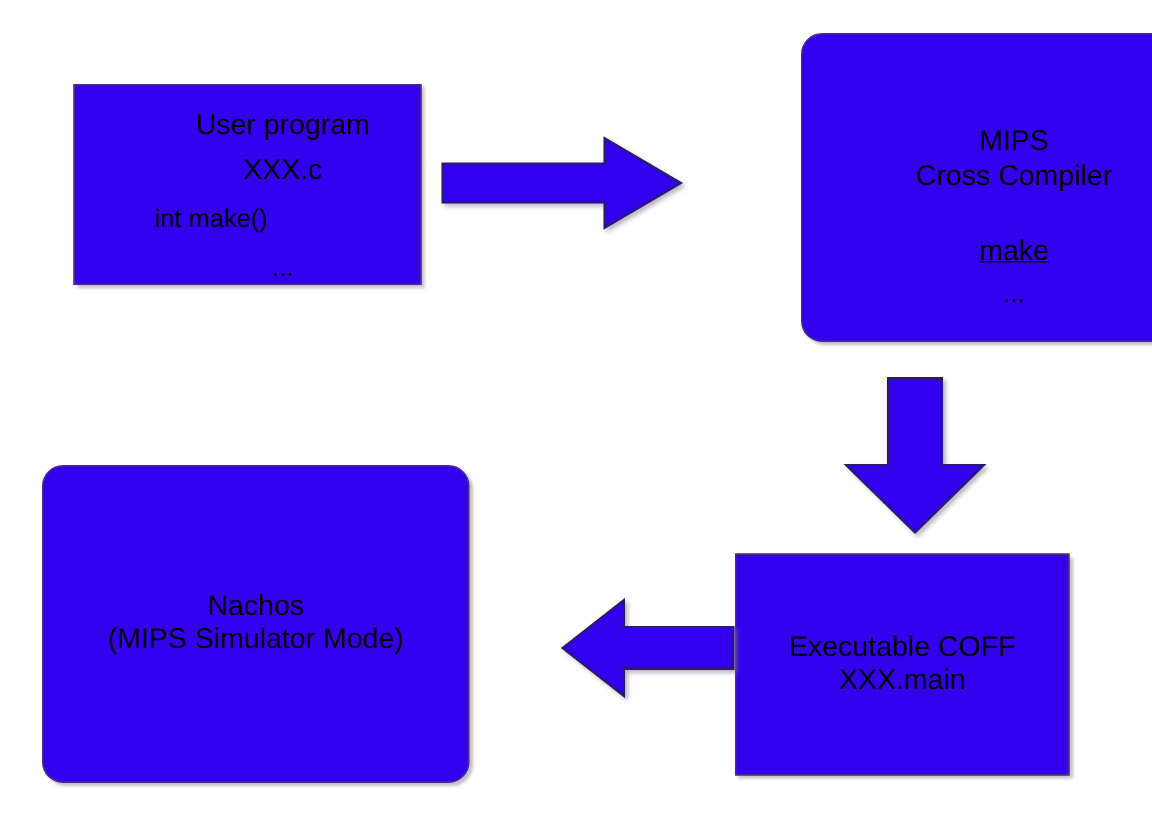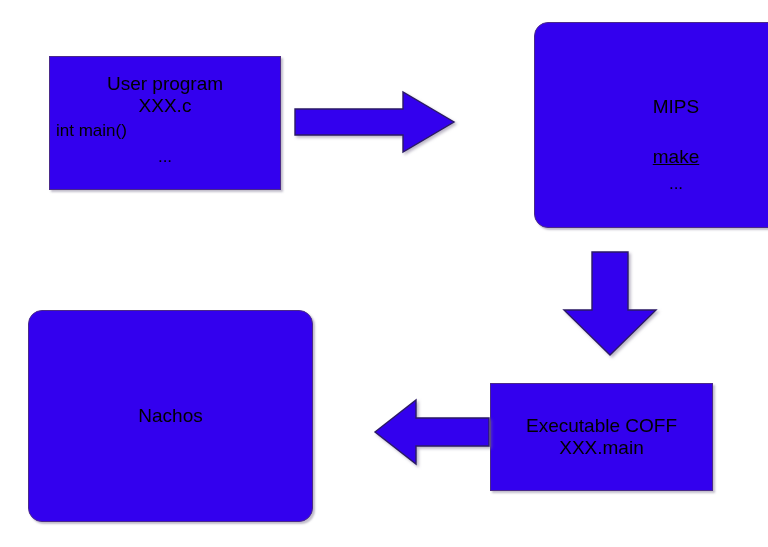--- a/index.html
+++ b/index.html
@@ -39,22 +39,23 @@
   }
   .node .line {
     display: block;
     white-space: pre;
   }
 
   
   #node-user-program {
     left: 49px;  top: 56px;
     width: 232px; height: 134px;
-    justify-content: flex-start;
+    justify-content: space-between;
     padding-top: 16px;
+    padding-left: 47px;
   }
   #node-user-program .line-title { font-size: 19px; }
   #node-user-program .line-code {
     font-size: 17px;
     align-self: flex-start;
     padding-left: 6px;
     margin-top: 3px;
   }
   #node-user-program .line-ellipsis {
     font-size: 17px;
@@ -67,21 +68,21 @@
     justify-content: center;
     padding-top: 40px;
     margin-left: 44px;
   }
   #node-cross-compiler .line { font-size: 19px; }
   #node-cross-compiler .line-make { margin-top: 28px; text-decoration: underline; }
   #node-cross-compiler .line-ellipsis { font-size: 17px; margin-top: 6px; }
 
   #node-coff {
     left: 490px; top: 369px;
-    width: 223px; height: 108px; margin-top: 14px;
+    width: 223px; height: 148px;
   }
   #node-coff .line { font-size: 19px; }
 
   #node-nachos {
     left: 28px;  top: 310px;
     width: 285px; height: 212px;
   }
   #node-nachos .line { font-size: 19px; }
 
   
@@ -101,32 +102,33 @@
   #arrow-load    { left: 374px; top: 399px; }
 </style>
 </head>
 <body>
 
 <div id="canvas">
 
   <div class="node" id="node-user-program">
     <span class="line line-title">User program</span>
     <span class="line line-title">XXX.c</span>
-    <span class="line line-code">int main()</span>
+    <span class="line line-code">int make()</span>
     <span class="line line-ellipsis">...</span>
   </div>
 
   <div class="arrow" id="arrow-compile">
     <svg width="160" height="60" viewBox="0 0 160 60">
       <polygon class="arrow-shape" points="0,17 108,17 108,0 159,30 108,60 108,43 0,43"></polygon>
     </svg>
   </div>
 
   <div class="node rounded" id="node-cross-compiler">
     <span class="line">MIPS</span>
+    <span class="line">Cross Compiler</span>
     <span class="line line-make">make</span>
     <span class="line line-ellipsis">...</span>
   </div>
 
   <div class="arrow" id="arrow-emit">
     <svg width="94" height="104" viewBox="0 0 94 104">
       <polygon class="arrow-shape" points="29,0 65,0 65,58 93,58 47,103 1,58 29,58"></polygon>
     </svg>
   </div>
 
@@ -136,15 +138,16 @@
   </div>
 
   <div class="arrow" id="arrow-load">
     <svg width="116" height="66" viewBox="0 0 116 66">
       <polygon class="arrow-shape" points="115,19 42,19 42,1 1,33 42,65 42,47 115,47"></polygon>
     </svg>
   </div>
 
   <div class="node rounded" id="node-nachos">
     <span class="line">Nachos</span>
+    <span class="line">(MIPS Simulator Mode)</span>
   </div>
 
 </div>
 
 </body></html>

